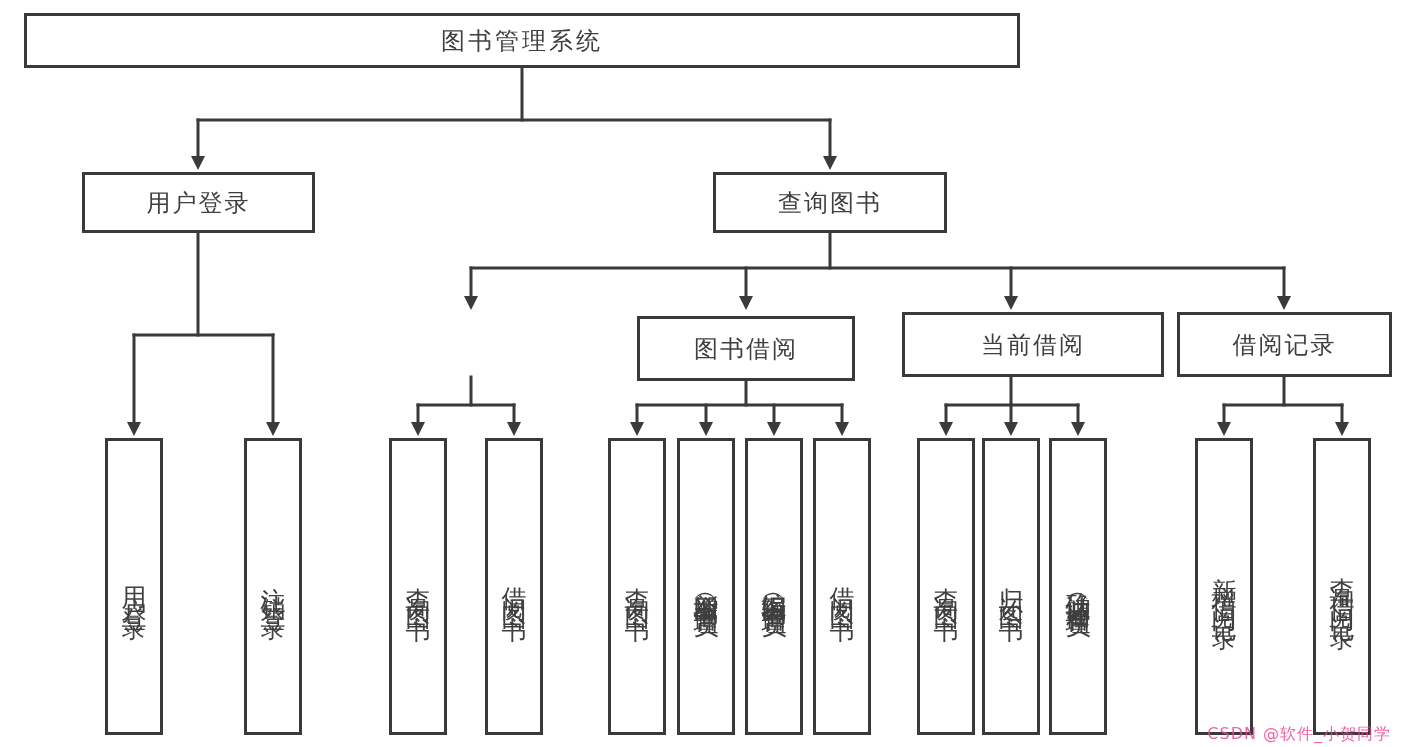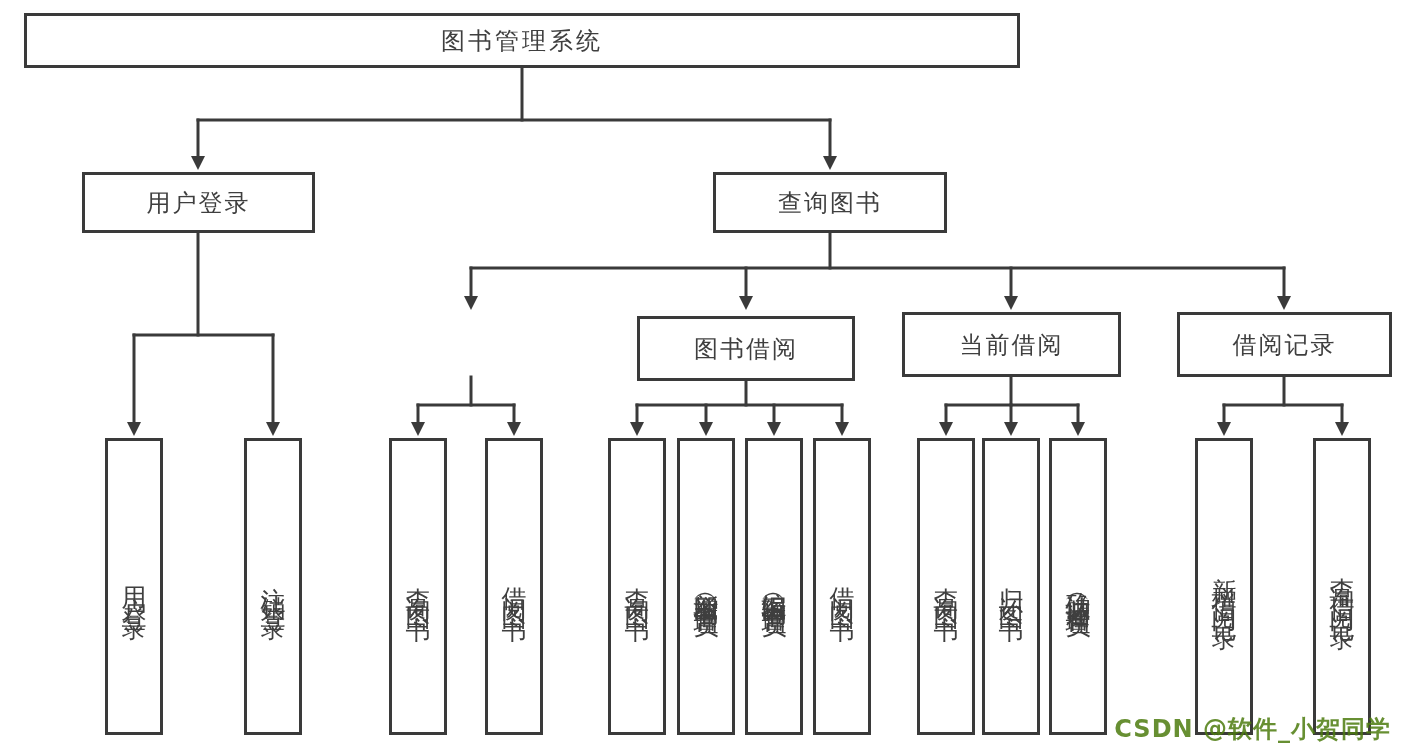--- a/index.html
+++ b/index.html
@@ -14,22 +14,22 @@
     text-align:center;
   }
   .hlabel{font-size:24px;letter-spacing:2px;white-space:nowrap;}
   .title .hlabel{letter-spacing:3px;}
   .vlabel{
     writing-mode:vertical-rl;font-size:25px;letter-spacing:10px;
     line-height:1;white-space:nowrap;
   }
   .vlabel.long{letter-spacing:3px;}
   .watermark{
-    position:absolute;right:14px;bottom:2px;font-size:24px;color:#4d7c0f;
-    opacity:.85;letter-spacing:1px;white-space:nowrap;font-weight:bold;
+    position:absolute;right:14px;bottom:2px;font-size:16px;color:#ec4899;
+    opacity:.85;letter-spacing:1px;white-space:nowrap;
   }
 </style>
 </head>
 <body>
 
 <div class="canvas">
 
   <svg class="connectors" width="1405" height="747" viewBox="0 0 1405 747" stroke="#3a3a3a" stroke-width="3" stroke-linecap="square" fill="#3a3a3a">
 
     <g>
@@ -113,21 +113,21 @@
   <div class="box" style="left:82px;top:172px;width:233px;height:61px">
     <span class="hlabel">用户登录</span>
   </div>
   <div class="box" style="left:713px;top:172px;width:234px;height:61px">
     <span class="hlabel">查询图书</span>
   </div>
 
   <div class="box" style="left:637px;top:316px;width:218px;height:65px">
     <span class="hlabel">图书借阅</span>
   </div>
-  <div class="box" style="left:902px;top:312px;width:219px;height:65px">
+  <div class="box" style="left:902px;top:312px;width:262px;height:65px">
     <span class="hlabel">当前借阅</span>
   </div>
   <div class="box" style="left:1177px;top:312px;width:215px;height:65px">
     <span class="hlabel">借阅记录</span>
   </div>
 
   <div class="box" style="left:105px;top:438px;width:58px;height:297px">
     <span class="vlabel">用户登录</span>
   </div>
   <div class="box" style="left:244px;top:438px;width:58px;height:297px">

